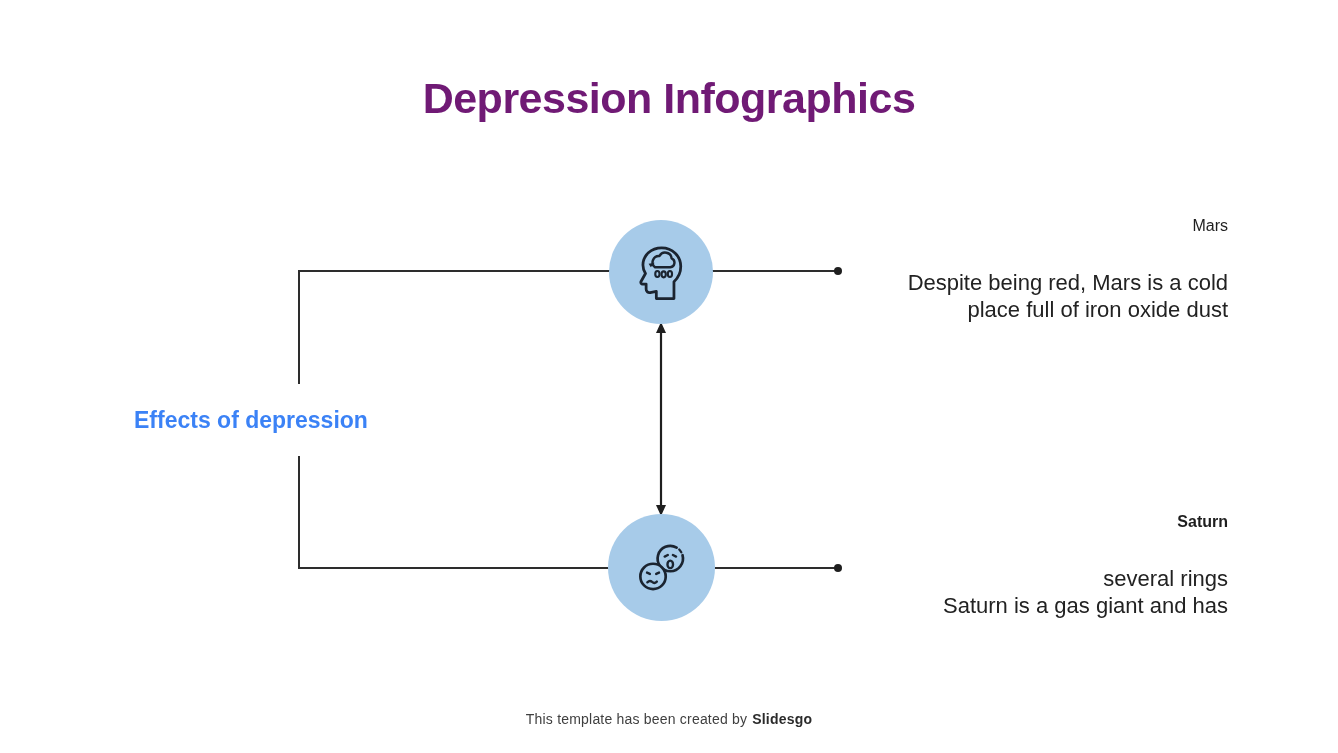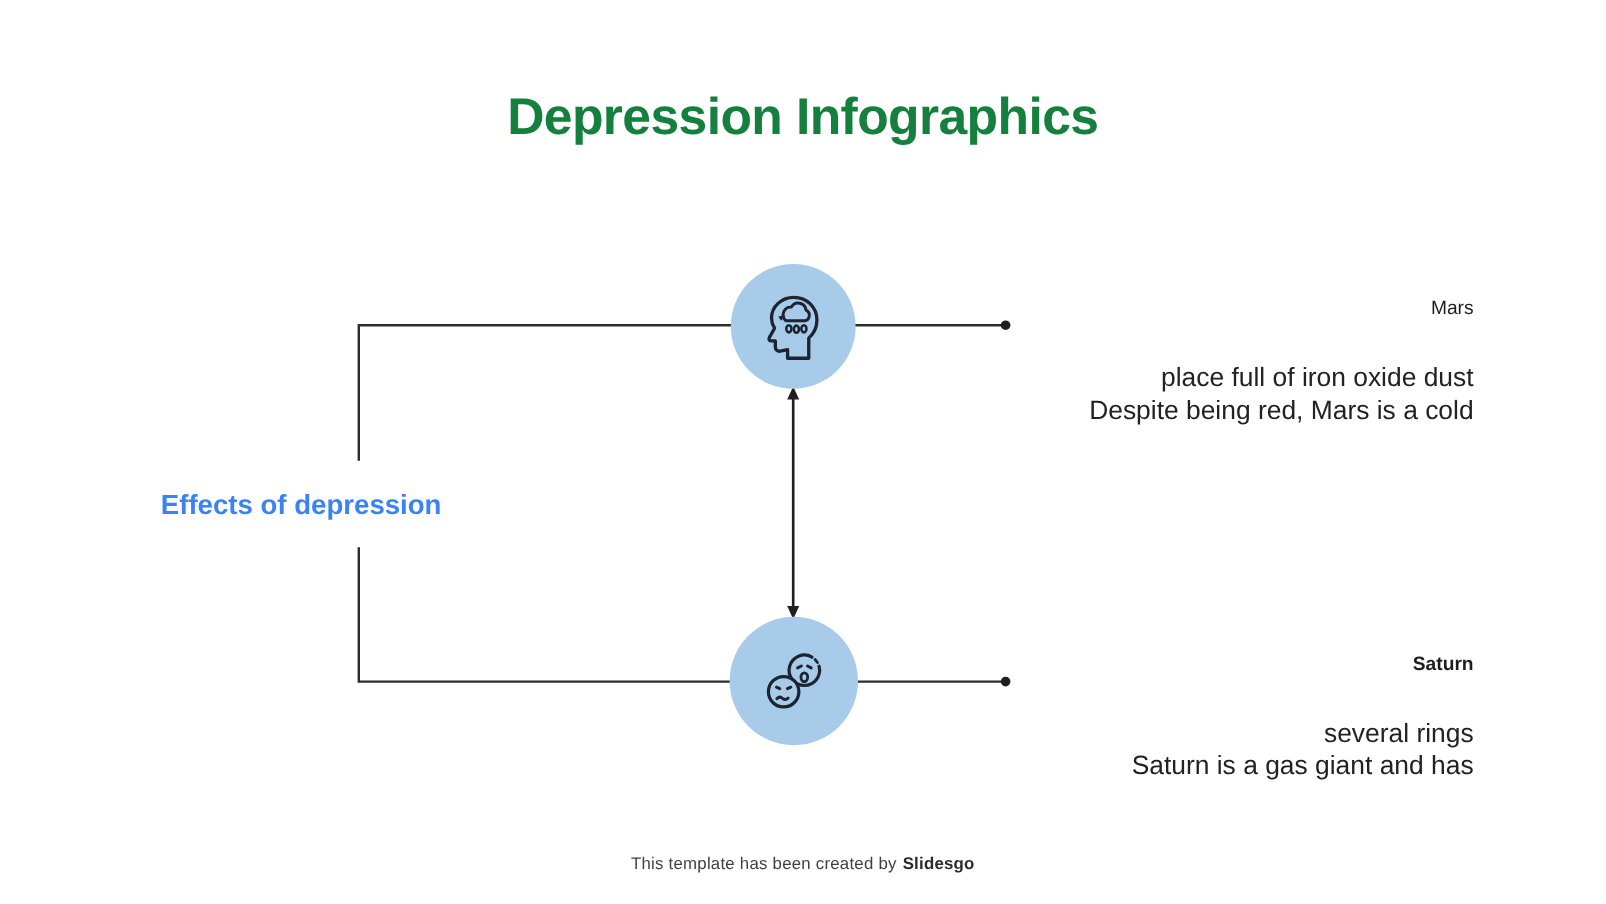--- a/index.html
+++ b/index.html
@@ -16,21 +16,21 @@
 
   .slide-title {
     position: absolute;
     top: 74px;
     left: 0;
     width: 100%;
     text-align: center;
     font-size: 43px;
     font-weight: bold;
     letter-spacing: -0.5px;
-    color: #15803d;
+    color: #701a75;
   }
 
   .connector-layer {
     position: absolute;
     top: 0; left: 0;
     width: 1338px; height: 753px;
     z-index: 1;
   }
 
   .node-circle {
@@ -49,21 +49,21 @@
     position: absolute;
     left: 134px;
     top: 407px;
     font-size: 23px;
     font-weight: bold;
     color: #3b82f6;
     z-index: 3;
     background: transparent;
   }
 
-  .item-block { position: absolute; text-align: right; z-index: 2; margin-top: 32px; }
+  .item-block { position: absolute; text-align: right; z-index: 2; }
   .item-body {
     font-size: 22px;
     line-height: 27px;
     color: #222222;
   }
   .mars-heading  { right: 110px; top: 217px; }
   .mars-body     { right: 110px; top: 269px; width: 380px; }
   .saturn-heading{ right: 110px; top: 513px; font-weight: bold; }
   .saturn-body   { right: 110px; top: 565px; width: 380px; }
 
@@ -127,22 +127,22 @@
       <path d="M17.5 36.5 L20.2 37.7" stroke-width="2.4"></path>
       <path d="M29.1 36.5 L26.4 37.7" stroke-width="2.4"></path>
       <path d="M17.8 45.9 Q20.1 43.4 22.4 45.5 Q24.7 47.5 27 45.2" stroke-width="2.3"></path>
     </svg>
   </div>
 
   <div class="label-left">Effects of depression</div>
 
   <div class="item-block mars-heading">Mars</div>
   <div class="item-block item-body mars-body">
+    <div>Despite being red, Mars is a cold</div>
     <div>place full of iron oxide dust</div>
-    <div>Despite being red, Mars is a cold</div>
   </div>
 
   <div class="item-block saturn-heading">Saturn</div>
   <div class="item-block item-body saturn-body">
     <div>several rings</div>
     <div>Saturn is a gas giant and has</div>
   </div>
 
   <div class="footer">
     <span>This template has been created by</span><a>Slidesgo</a>

